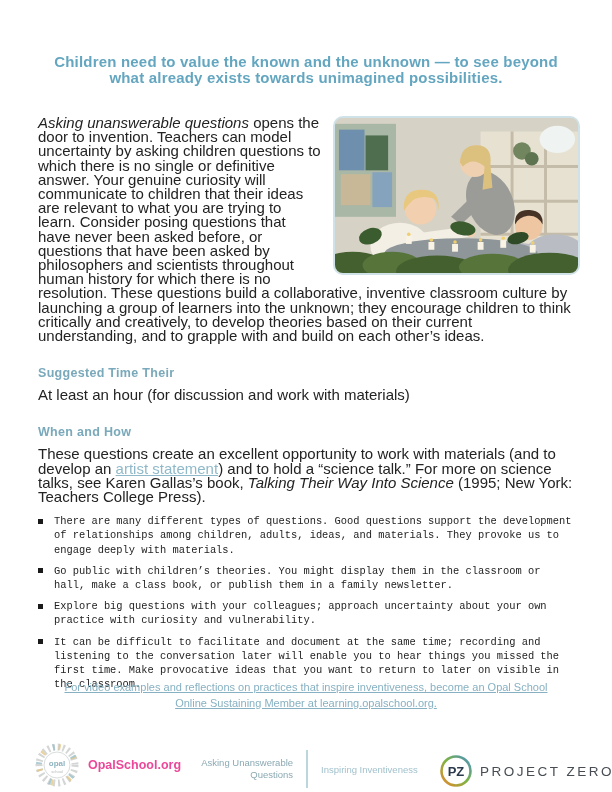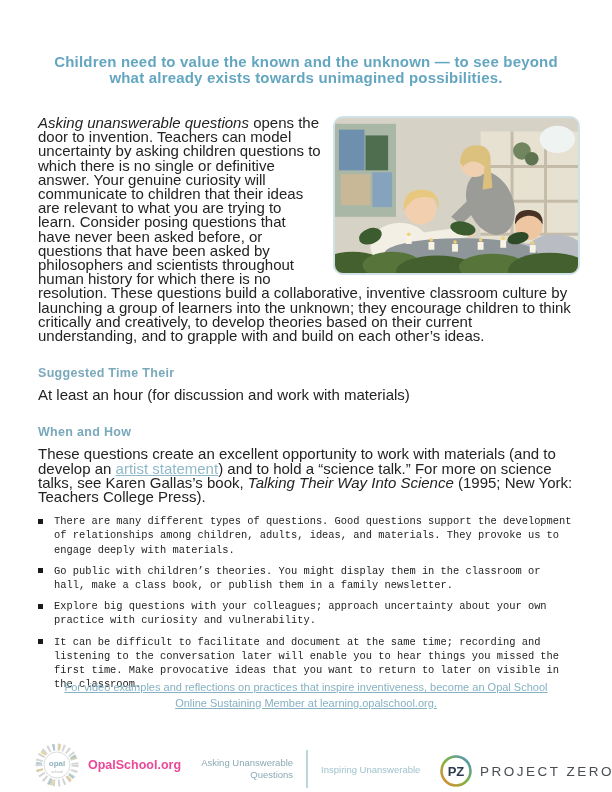--- a/index.html
+++ b/index.html
@@ -164,21 +164,21 @@
         <circle cx="23" cy="23" r="18" fill="none" stroke="#9cc0cc" stroke-width="6" stroke-dasharray="2 21" stroke-dashoffset="12" opacity="0.8"></circle>
         <circle cx="23" cy="23" r="13" fill="#ffffff" stroke="#dadddd" stroke-width="1"></circle>
         <text x="23" y="24" font-size="8" fill="#8fb3c0" text-anchor="middle" font-family="Liberation Sans, sans-serif" font-weight="bold">opal</text>
         <text x="23" y="31" font-size="4" fill="#b7bcbc" text-anchor="middle" font-family="Liberation Sans, sans-serif">school</text>
       </svg>
       <span class="opal-site">OpalSchool.org</span>
     </div>
     <div class="footer-center">
       <span class="doc-label">Asking Unanswerable Questions</span>
       <span class="footer-divider"></span>
-      <span class="series-label">Inspiring Unanswerable</span>
+      <span class="series-label">Inspiring Inventiveness</span>
     </div>
     <div class="footer-right">
       <svg width="34" height="34" viewBox="0 0 34 34">
         <defs>
           <linearGradient id="pzring" x1="0" y1="1" x2="1" y2="0">
             <stop offset="0" stop-color="#e8872e"></stop>
             <stop offset="0.5" stop-color="#7fb441"></stop>
             <stop offset="1" stop-color="#4a90c4"></stop>
           </linearGradient>
         </defs>

